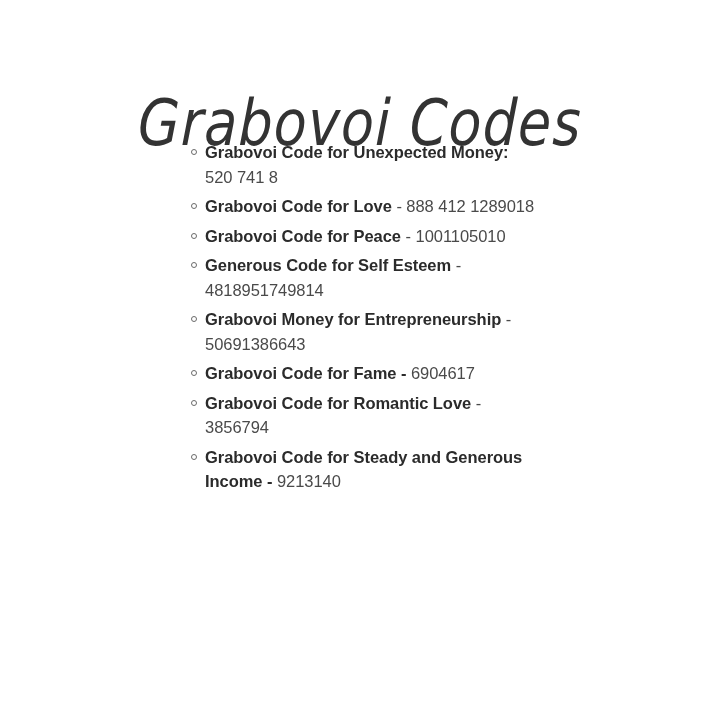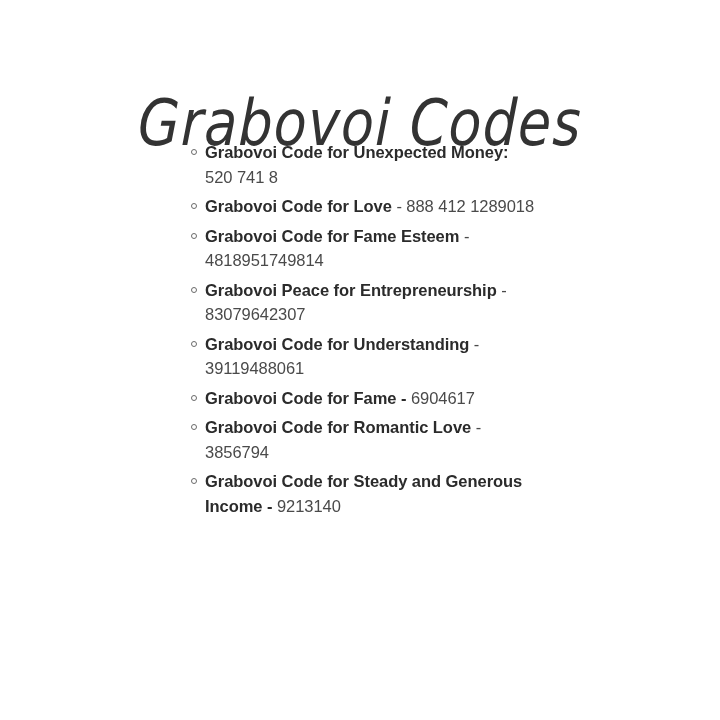--- a/index.html
+++ b/index.html
@@ -97,21 +97,21 @@
 </head>
 <body>
 
 <div class="page">
 
   <h1 class="title">Grabovoi Codes</h1>
 
   <ul class="code-list">
       <li class="code-item"><span class="bullet"></span><span class="label">Grabovoi Code for Unexpected Money:</span> <span class="value">520 741 8</span></li>
       <li class="code-item"><span class="bullet"></span><span class="label">Grabovoi Code for Love</span><span class="sep"> - </span><span class="value">888 412 1289018</span></li>
-      <li class="code-item"><span class="bullet"></span><span class="label">Grabovoi Code for Fame Esteem</span><span class="sep"> - </span><span class="value">4818951749814</span></li>
-      <li class="code-item"><span class="bullet"></span><span class="label">Grabovoi Peace for Entrepreneurship</span><span class="sep"> - </span><span class="value">83079642307</span></li>
-      <li class="code-item"><span class="bullet"></span><span class="label">Grabovoi Code for Understanding</span><span class="sep"> - </span><span class="value">39119488061</span></li>
+      <li class="code-item"><span class="bullet"></span><span class="label">Grabovoi Code for Peace</span><span class="sep"> - </span><span class="value">1001105010</span></li>
+      <li class="code-item"><span class="bullet"></span><span class="label">Generous Code for Self Esteem</span><span class="sep"> - </span><span class="value">4818951749814</span></li>
+      <li class="code-item"><span class="bullet"></span><span class="label">Grabovoi Money for Entrepreneurship</span><span class="sep"> - </span><span class="value">50691386643</span></li>
       <li class="code-item"><span class="bullet"></span><span class="label">Grabovoi Code for Fame</span><span class="sep bold"> - </span><span class="value">6904617</span></li>
       <li class="code-item"><span class="bullet"></span><span class="label">Grabovoi Code for Romantic Love</span><span class="sep"> - </span><span class="value">3856794</span></li>
       <li class="code-item"><span class="bullet"></span><span class="label">Grabovoi Code for Steady and Generous Income</span><span class="sep bold"> - </span><span class="value">9213140</span></li>
     </ul>
 
 </div>
 
 </body></html>

